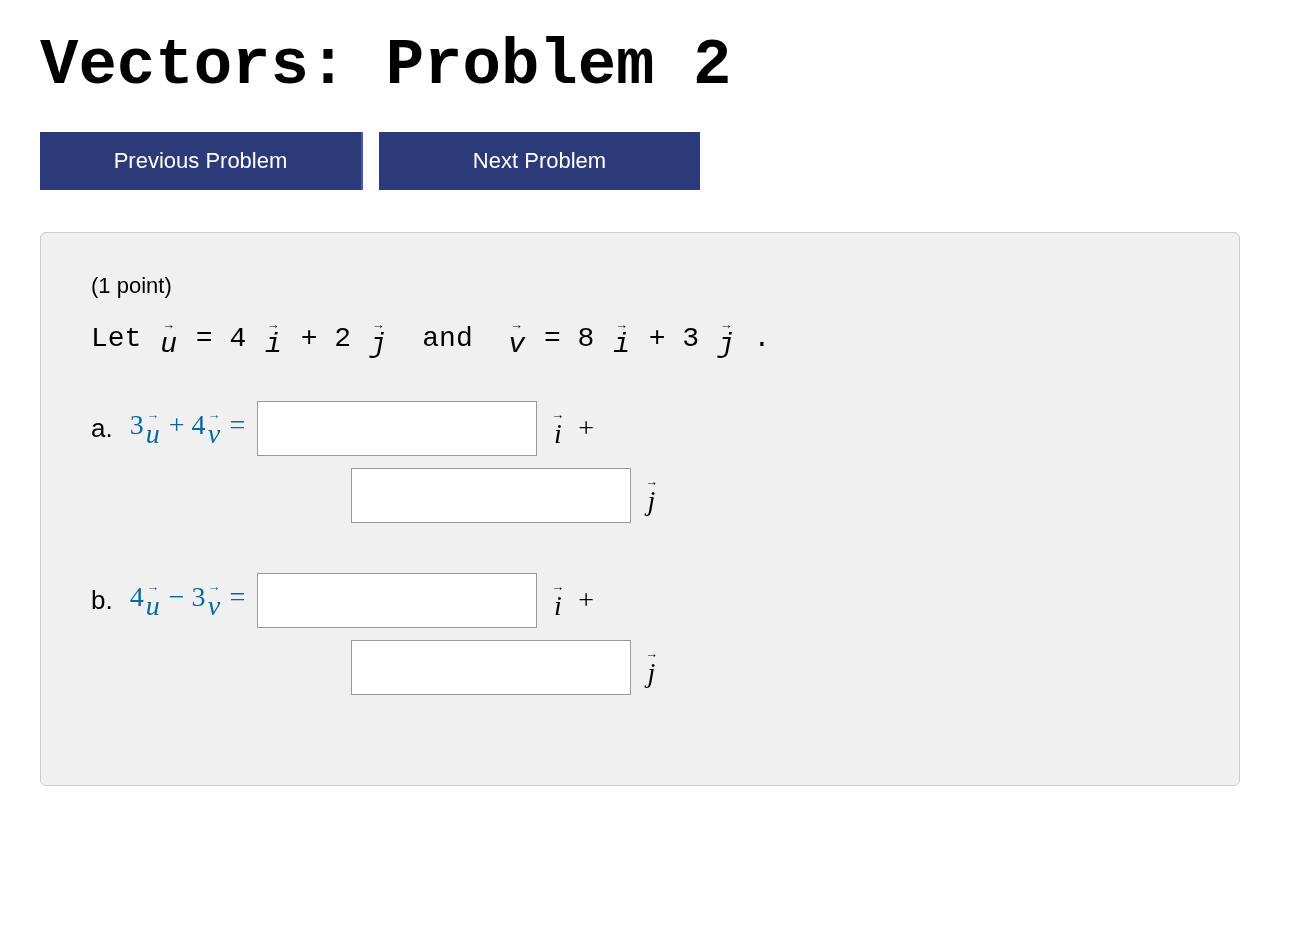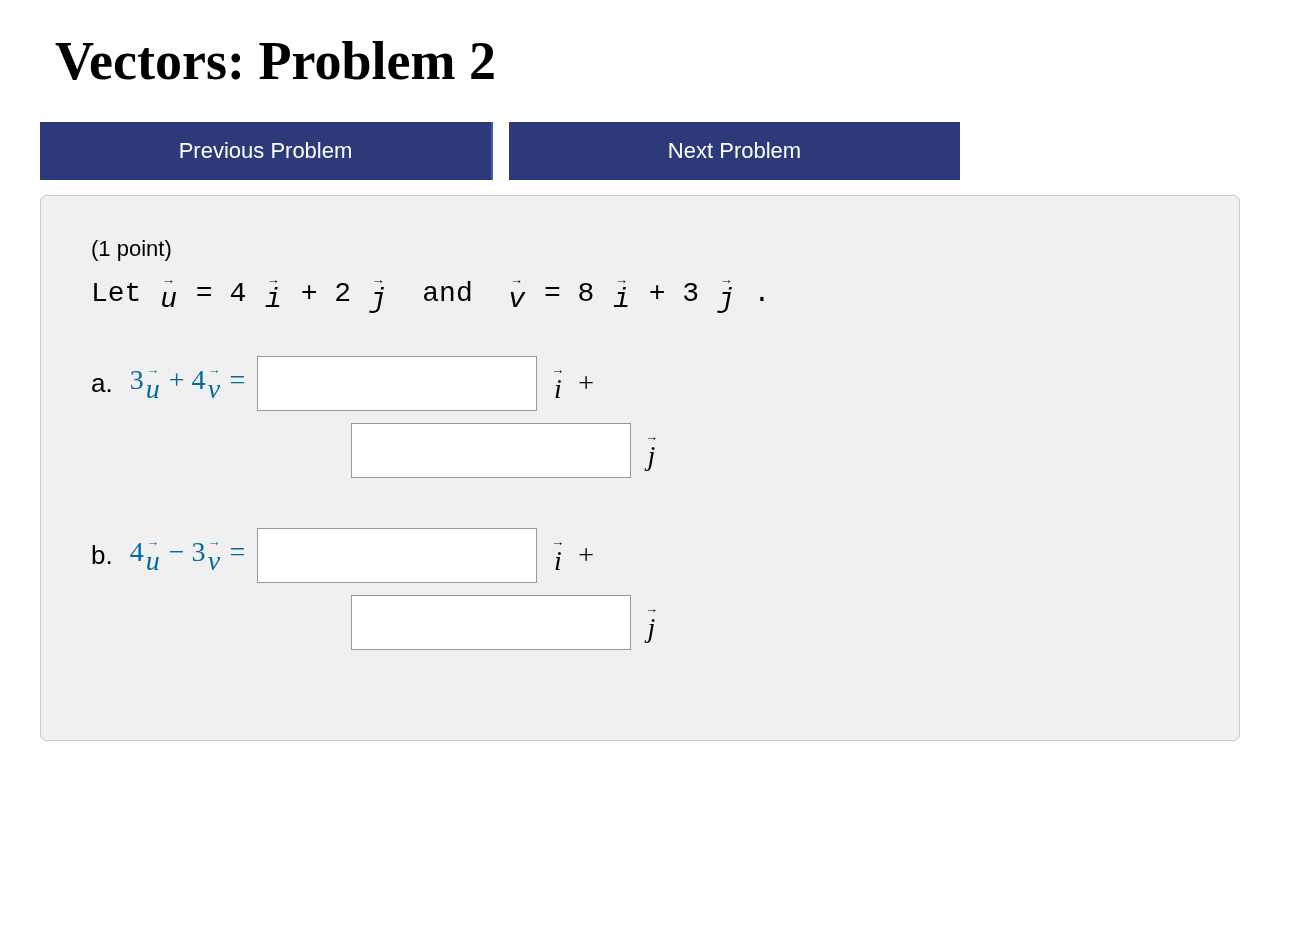--- a/index.html
+++ b/index.html
@@ -10,34 +10,33 @@
 
     body {
       background: #ffffff;
       font-family: Georgia, 'Times New Roman', serif;
       width: 1290px;
       min-height: 931px;
       padding: 30px 40px;
     }
 
     .page-title {
-      font-size: 54px;
+      font-size: 64px;
       font-weight: 900;
-      font-family: Liberation Serif, serif;
+      font-family: Liberation Mono, monospace;
       color: #000000;
       margin-bottom: 30px;
-      margin-left: 15px;
     }
 
     .nav-bar {
       display: flex;
       flex-direction: row;
       gap: 16px;
-      margin-bottom: 15px;
-      width: 920px;
+      margin-bottom: 42px;
+      width: 660px;
     }
 
     .nav-button {
       background-color: #2d3a7a;
       color: #ffffff;
       font-size: 22px;
       font-family: Arial, sans-serif;
       padding: 16px 30px;
       border: none;
       cursor: pointer;
@@ -55,21 +54,21 @@
       border: 1px solid #cccccc;
       border-radius: 6px;
       padding: 40px 50px;
       width: 1200px;
     }
 
     .points-label {
       font-size: 22px;
       font-family: Arial, sans-serif;
       color: #000000;
-      margin-bottom: 10px;
+      margin-bottom: 18px;
     }
 
     .problem-statement {
       font-size: 28px;
       color: #000000;
       margin-bottom: 40px;
       line-height: 1.5;
       font-family: Liberation Mono, monospace;
     }
 

